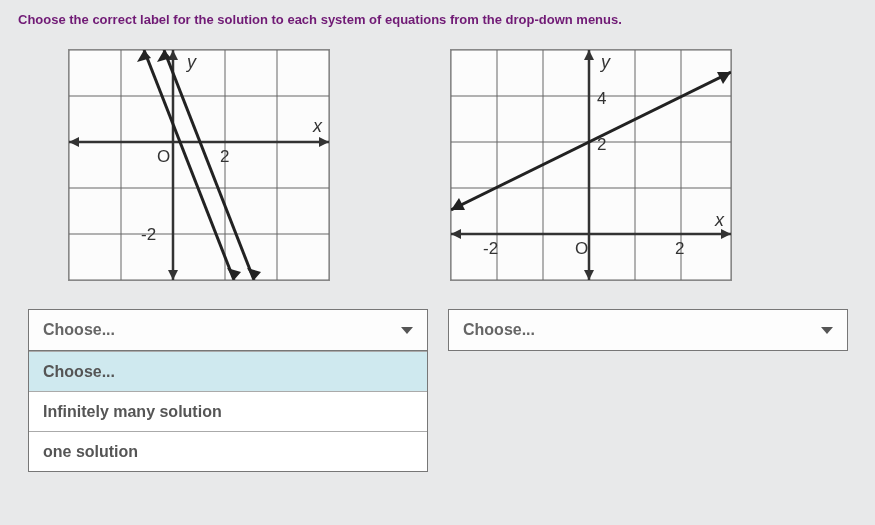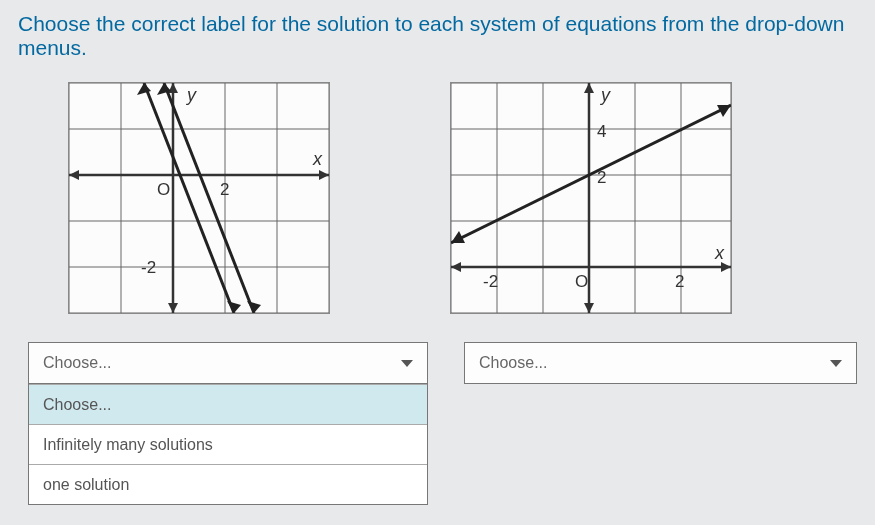--- a/index.html
+++ b/index.html
@@ -5,42 +5,43 @@
     * { box-sizing: border-box; margin: 0; padding: 0; }
     body {
       font-family: Arial, Helvetica, sans-serif;
       background: #e8e9ea;
       width: 875px;
       height: 525px;
       padding: 12px 18px;
       color: #555;
     }
     .instruction {
-      font-size: 21px;
-      color: #0369a1;
+      font-size: 13px;
+      color: #701a75;
       margin-bottom: 22px;
-      font-weight: 400;
+      font-weight: 700;
     }
     .graphs-row {
       display: flex;
       gap: 120px;
       padding-left: 50px;
       margin-bottom: 28px;
     }
     .graph-box {
       background: #fcfcfc;
       border: 1px solid #888;
       position: relative;
     }
     .graph-box svg { display: block; }
     .dropdowns-row {
       display: flex;
-      gap: 36px;
+      gap: 20px;
       padding-left: 10px;
       position: relative;
+      font-weight: bold;
     }
     .dropdown {
       width: 400px;
       height: 42px;
       border: 1px solid #777;
       background: #fdfdfd;
       display: flex;
       align-items: center;
       justify-content: space-between;
       padding: 0 14px;
@@ -181,21 +182,21 @@
 
 <div class="dropdowns-row">
 
   <div style="position:relative">
     <div class="dropdown">
       <span>Choose...</span>
       <span class="chev"></span>
     </div>
     <div class="options">
       <div class="opt hl">Choose...</div>
-      <div class="opt">Infinitely many solutions</div>
+      <div class="opt">Infinitely many solution</div>
       <div class="opt">one solution</div>
     </div>
   </div>
 
   <div class="dropdown">
     <span>Choose...</span>
     <span class="chev"></span>
   </div>
 
 </div>

